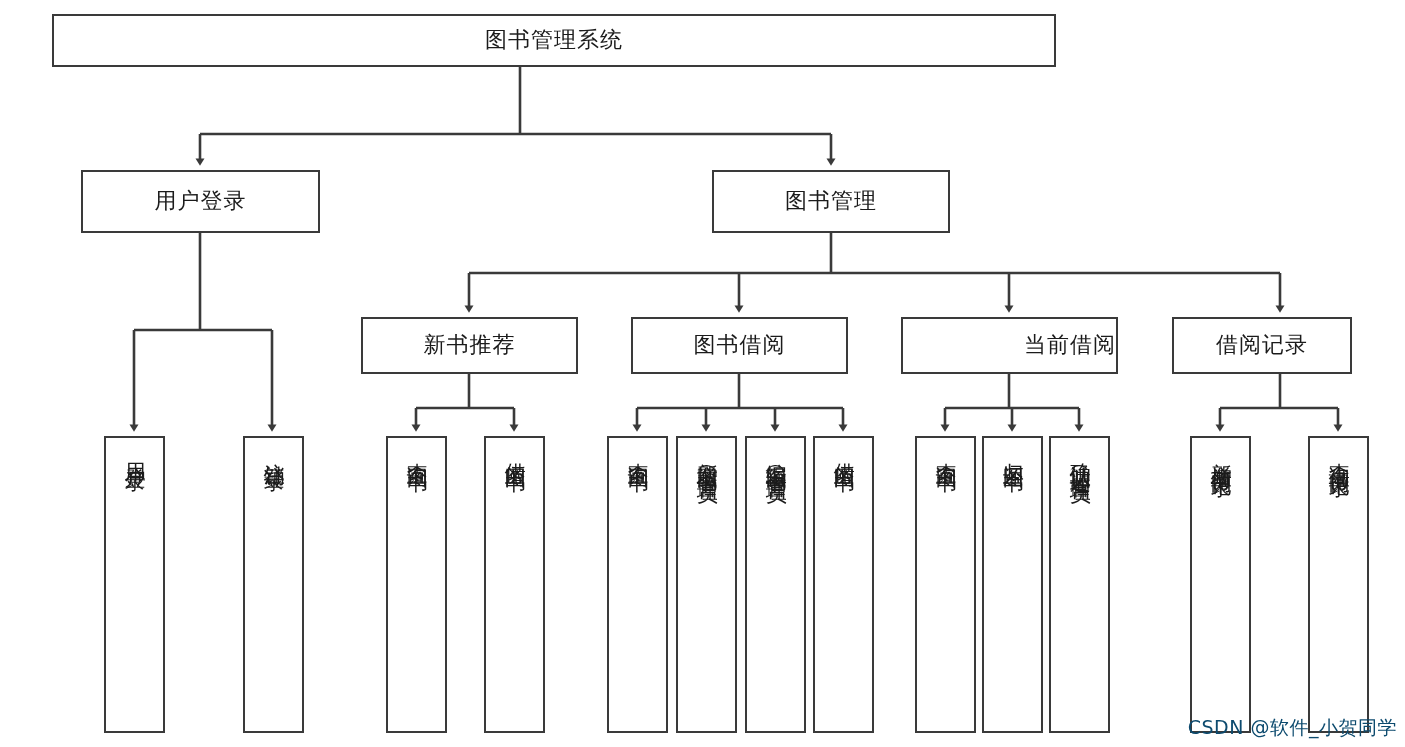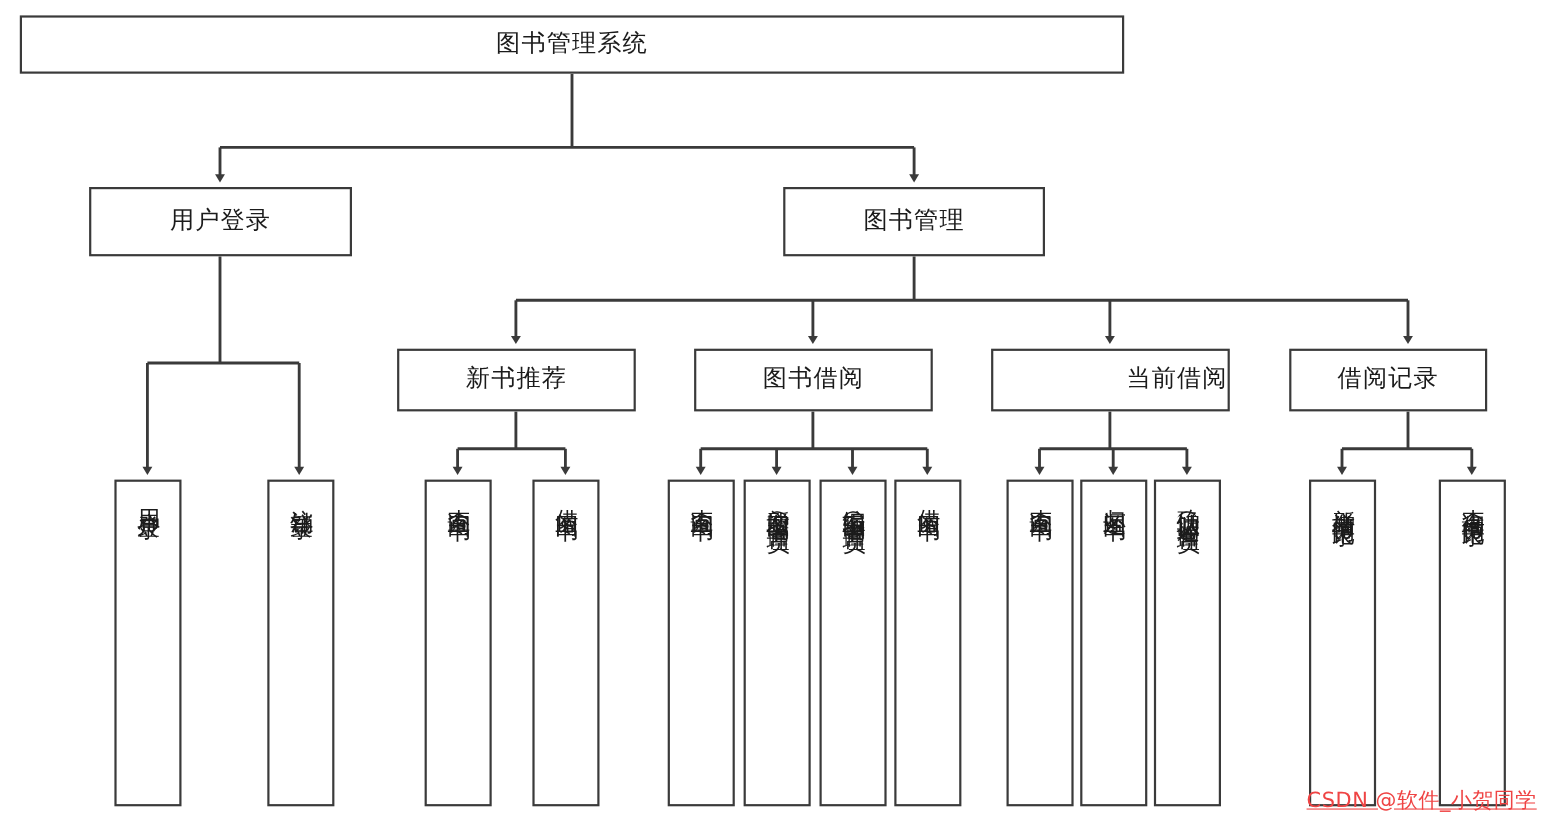--- a/index.html
+++ b/index.html
@@ -36,20 +36,21 @@
     justify-content: center;
     color: #1b1b1b;
   }
   .node.horiz {
     font-size: 22px;
     letter-spacing: 1px;
     line-height: 1.1;
   }
   .node.root {
     font-size: 22px;
+    margin-left: 34px;
   }
   .node.leaf {
     align-items: flex-start;
     padding-top: 8px;
   }
   .vtext {
     writing-mode: vertical-rl;
     text-orientation: upright;
     font-size: 21px;
     line-height: 1.22;
@@ -58,24 +59,23 @@
     color: #1b1b1b;
   }
   .htext {
     white-space: nowrap;
   }
   .watermark {
     position: absolute;
     right: 8px;
     bottom: 6px;
     font-size: 19px;
-    color: #ef4444;
+    color: #0c4a6e;
     letter-spacing: 0.5px;
     white-space: nowrap;
-    text-decoration: underline;
   }
 </style>
 </head>
 <body>
 
 <div id="canvas">
 
   <svg id="wires" viewBox="0 0 1405 747" xmlns="http://www.w3.org/2000/svg">
     <defs>
       <marker id="arrow" markerWidth="10" markerHeight="10" refX="4.2" refY="5" orient="auto" markerUnits="userSpaceOnUse">

